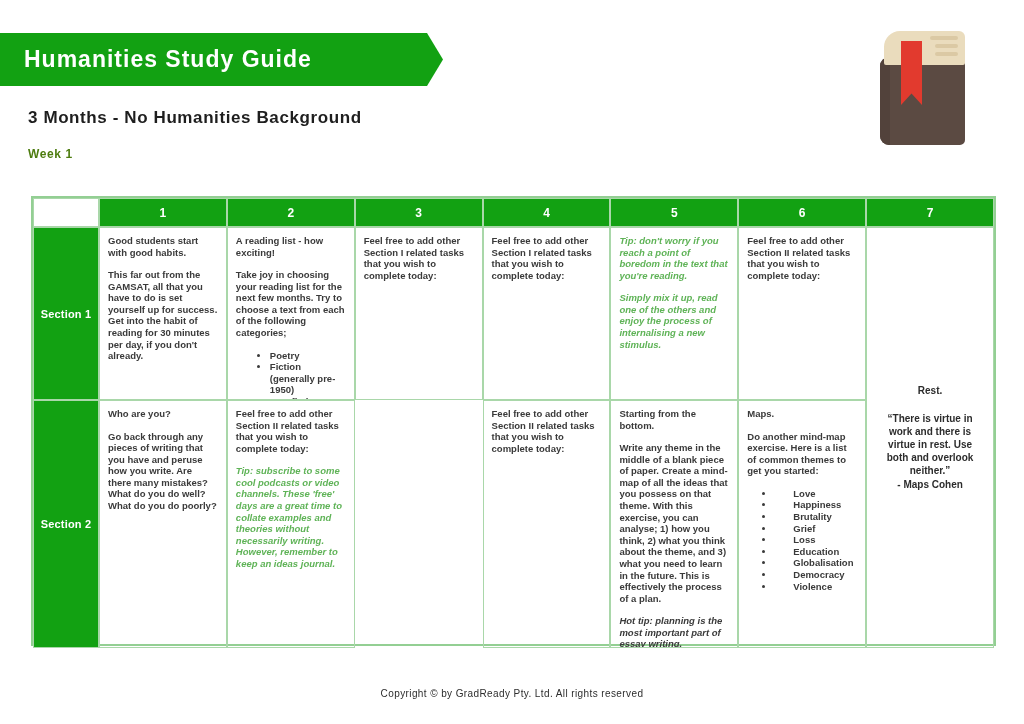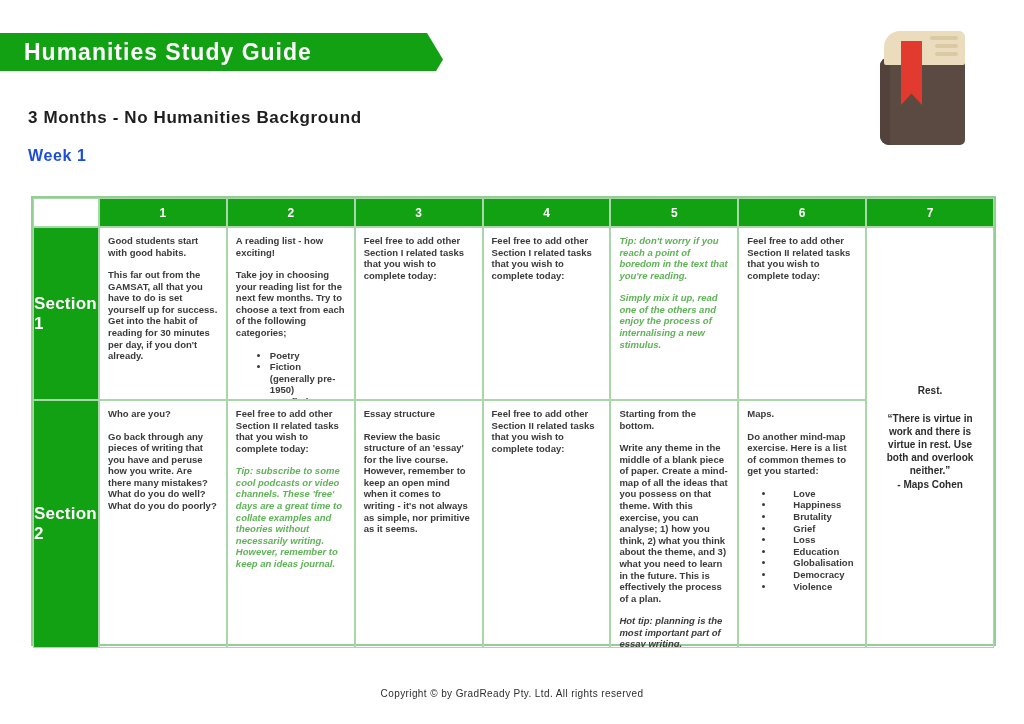--- a/index.html
+++ b/index.html
@@ -9,27 +9,27 @@
     --tip-green:#5fb357;
     --ink:#3a3a3a;
   }
   *{box-sizing:border-box;}
   html,body{margin:0;padding:0;}
   body{
     width:1024px;height:724px;position:relative;background:#fff;
     font-family:"Liberation Sans", sans-serif;overflow:hidden;
   }
   .banner{
-    position:absolute;left:0;top:33px;width:443px;height:38px;background:var(--green);
+    position:absolute;left:0;top:33px;width:443px;height:53px;background:var(--green);
     clip-path:polygon(0 0,427px 0,443px 26.5px,427px 53px,0 53px);
     display:flex;align-items:center;padding-left:24px;
   }
   .banner-title{color:#fff;font-size:23px;font-weight:700;letter-spacing:1px;}
   .subtitle{position:absolute;left:28px;top:108px;font-size:17px;font-weight:700;color:#1e1e1e;letter-spacing:0.6px;}
-  .week{position:absolute;left:28px;top:147px;font-size:16px;font-weight:700;color:#1d4ed8;letter-spacing:0.6px;}
+  .week{position:absolute;left:28px;top:147px;font-size:12px;font-weight:700;color:#4d7c0f;letter-spacing:0.6px;}
 
   
   .book{position:absolute;left:877px;top:31px;width:90px;height:114px;}
   .book-pages{position:absolute;left:7px;top:0;width:81px;height:34px;background:#eadcbd;border-radius:16px 6px 2px 2px;}
   .book-line{position:absolute;height:4px;border-radius:2px;background:#dbc9a4;}
   .book-body{position:absolute;left:3px;top:26px;width:85px;height:88px;background:#5b4a42;border-radius:9px 5px 5px 9px;}
   .book-spine{position:absolute;left:3px;top:26px;width:10px;height:88px;background:#52423b;border-radius:9px 0 0 9px;}
   .bookmark{position:absolute;left:24px;top:10px;width:21px;height:64px;background:#e23a2e;
     clip-path:polygon(0 0,100% 0,100% 100%,50% 82%,0 100%);}
 
@@ -39,21 +39,21 @@
     display:grid;grid-template-columns:66px repeat(7,1fr);grid-template-rows:29px 173px 248px;
     background:#fff;border:2px solid var(--outer-green);
   }
   .tcell{border:1px solid var(--border-green);}
   .corner{background:#fff;}
   .hcell{
     background:var(--green);color:#fff;font-weight:700;font-size:12px;
     display:flex;align-items:center;justify-content:center;
   }
   .slabel{
-    background:var(--green);color:#fff;font-weight:700;font-size:17px;
+    background:var(--green);color:#fff;font-weight:700;font-size:11px;
     display:flex;align-items:center;justify-content:center;letter-spacing:0.2px;
   }
   .ccell{
     padding:7px 8px;font-size:9.5px;font-weight:700;color:var(--ink);
     line-height:1.22;overflow:hidden;
   }
   .ccell p{margin:0 0 11px 0;}
   .ccell p:last-child{margin-bottom:0;}
   .ccell p.tip{color:var(--tip-green);font-style:italic;}
   .ccell p.em{font-style:italic;}
@@ -133,24 +133,20 @@
     </div>
     <div class="tcell slabel" style="grid-area: 3 / 1;">Section 2</div>
     <div class="tcell ccell" style="grid-area: 3 / 2;">
       <p>Who are you?</p>
       <p>Go back through any pieces of writing that you have and peruse how you write.  Are there many mistakes? What do you do well? What do you do poorly?</p>
     </div>
     <div class="tcell ccell" style="grid-area: 3 / 3;">
       <p>Feel free to add other Section II related tasks that you wish to complete today:</p>
       <p class="tip">Tip: subscribe to some cool podcasts or video channels. These 'free' days are a great time  to collate examples and theories without necessarily writing. However, remember to keep an ideas journal.</p>
     </div>
-    <div class="tcell ccell" style="grid-area: 3 / 4;">
-      <p>Essay structure</p>
-      <p>Review the basic structure of an 'essay' for the live course. However, remember to keep an open mind when it comes to writing - it's not always as simple, nor primitive as it seems.</p>
-    </div>
     <div class="tcell ccell" style="grid-area: 3 / 5;">
       <p>Feel free to add other Section II related tasks that you wish to complete today:</p>
     </div>
     <div class="tcell ccell" style="grid-area: 3 / 6;">
       <p>Starting from the bottom.</p>
       <p>Write any theme in the middle of a blank piece of paper. Create a mind-map of all the ideas that you possess on that theme. With this exercise, you can analyse; 1) how you think, 2) what you think about the theme, and 3) what you need to learn in the future. This is effectively the process of a plan.</p>
       <p class="em">Hot tip: planning is the most important part of essay writing.</p>
     </div>
     <div class="tcell ccell" style="grid-area: 3 / 7;">
       <p>Maps.</p>

